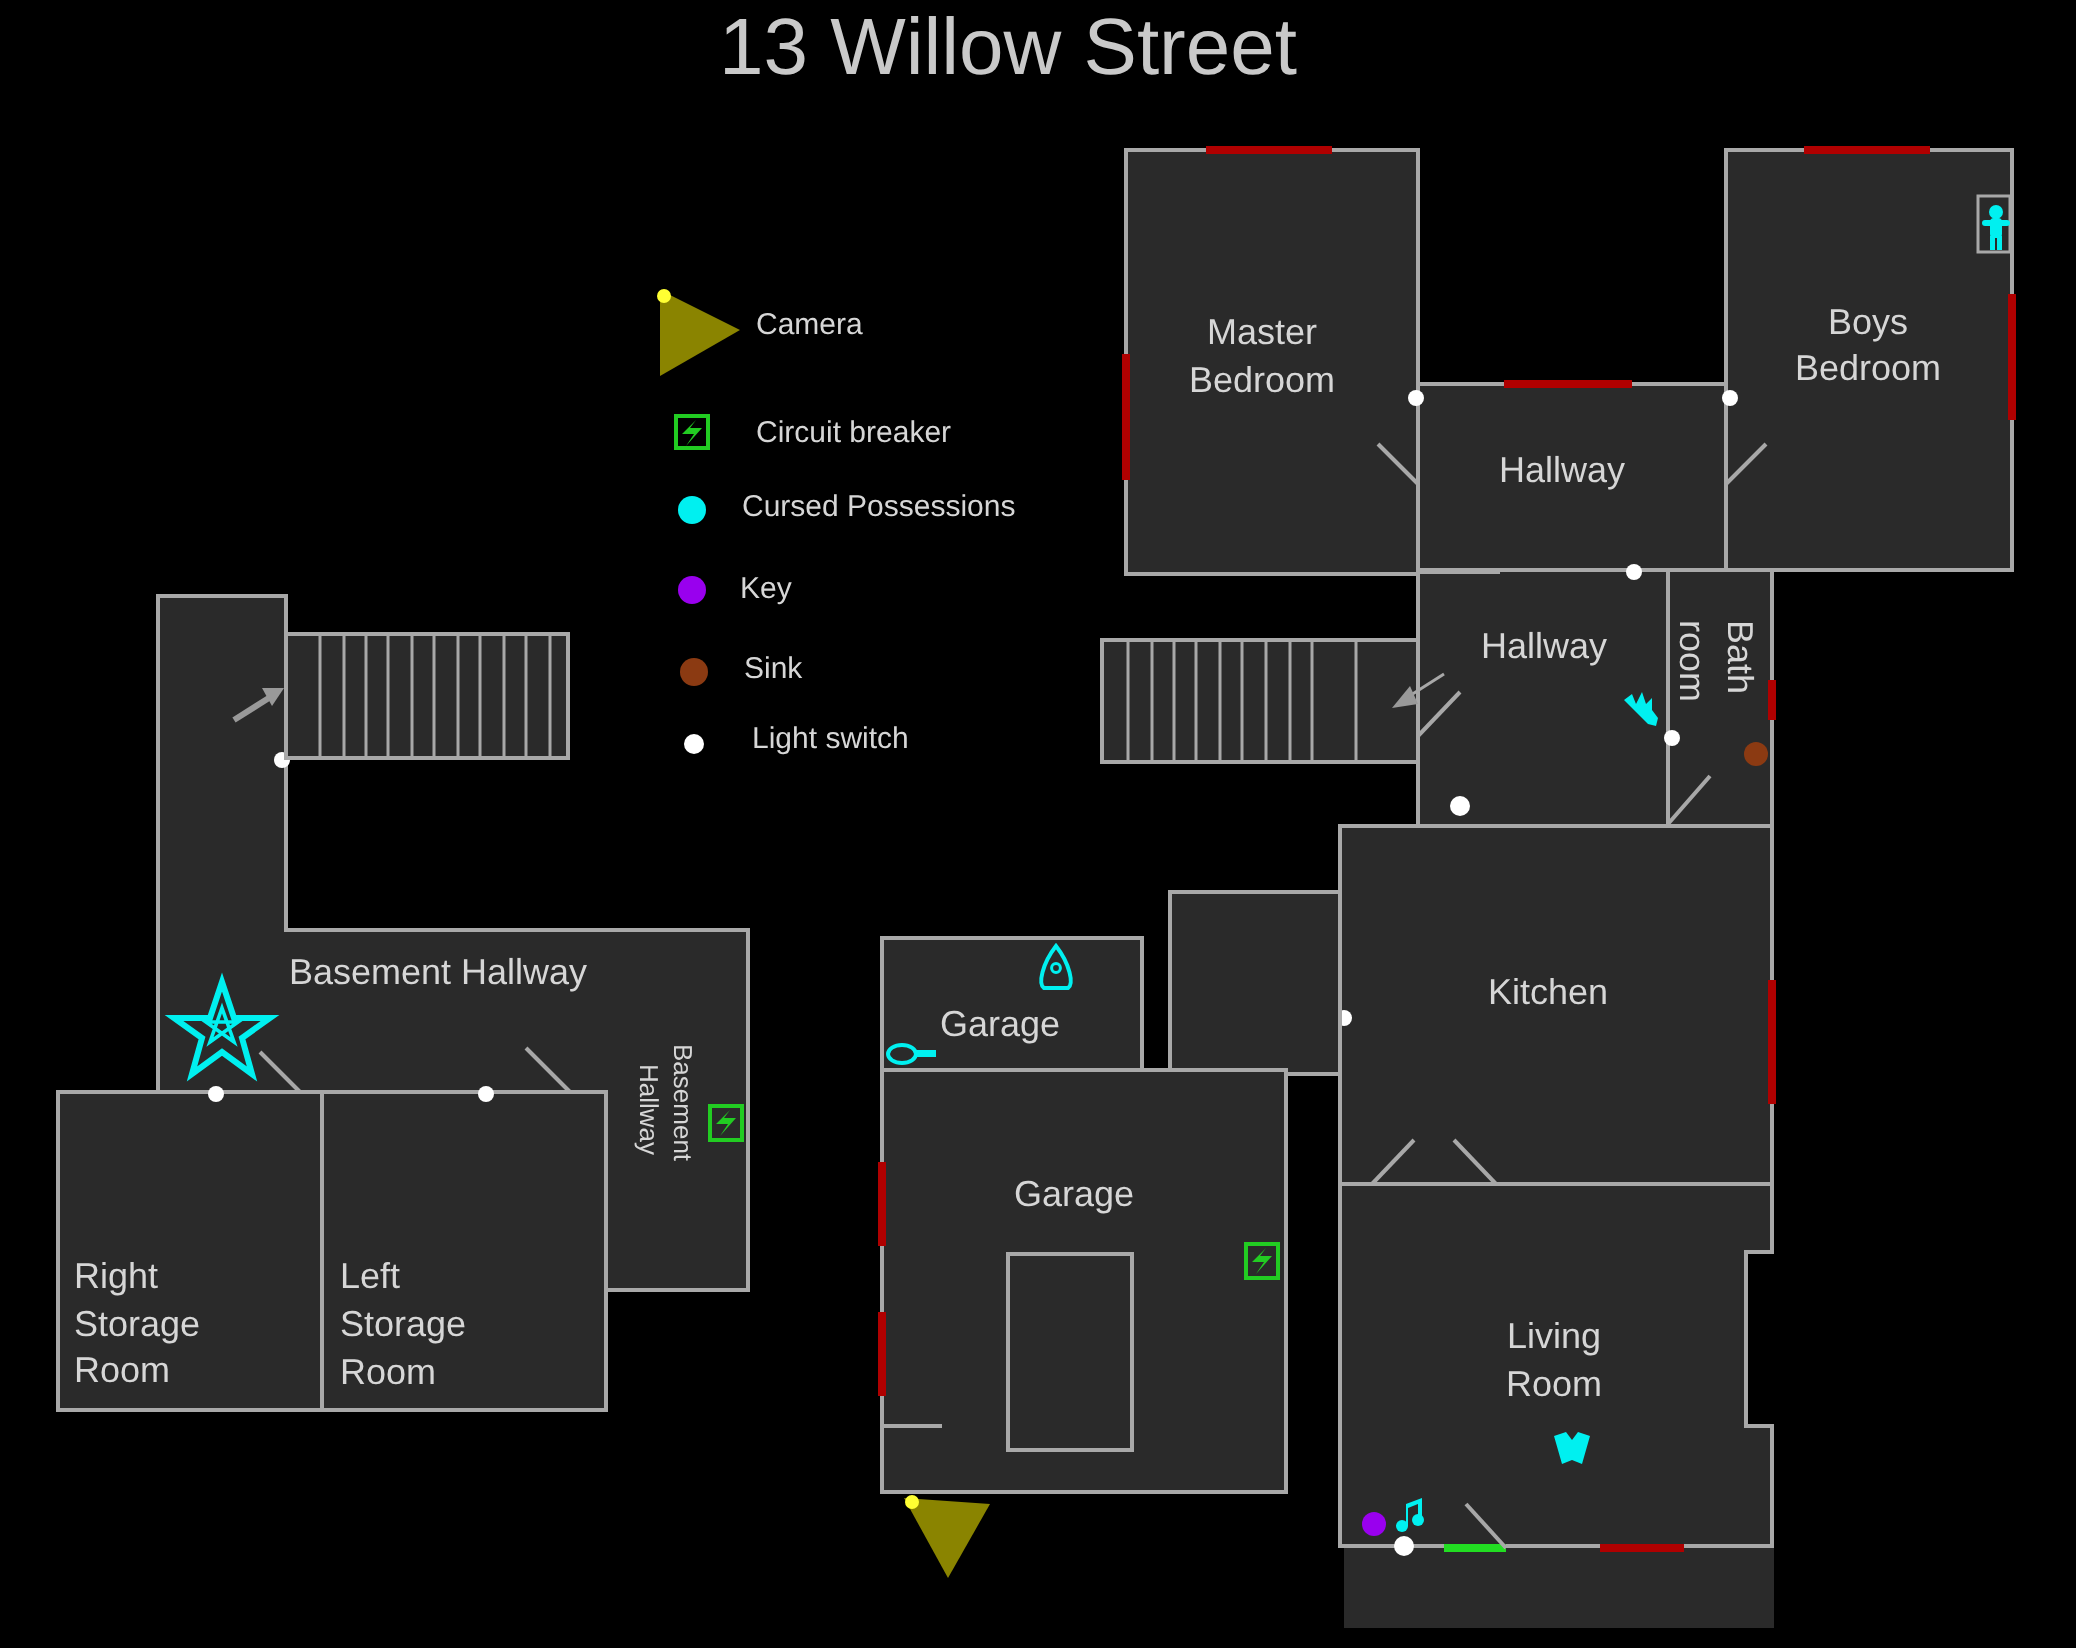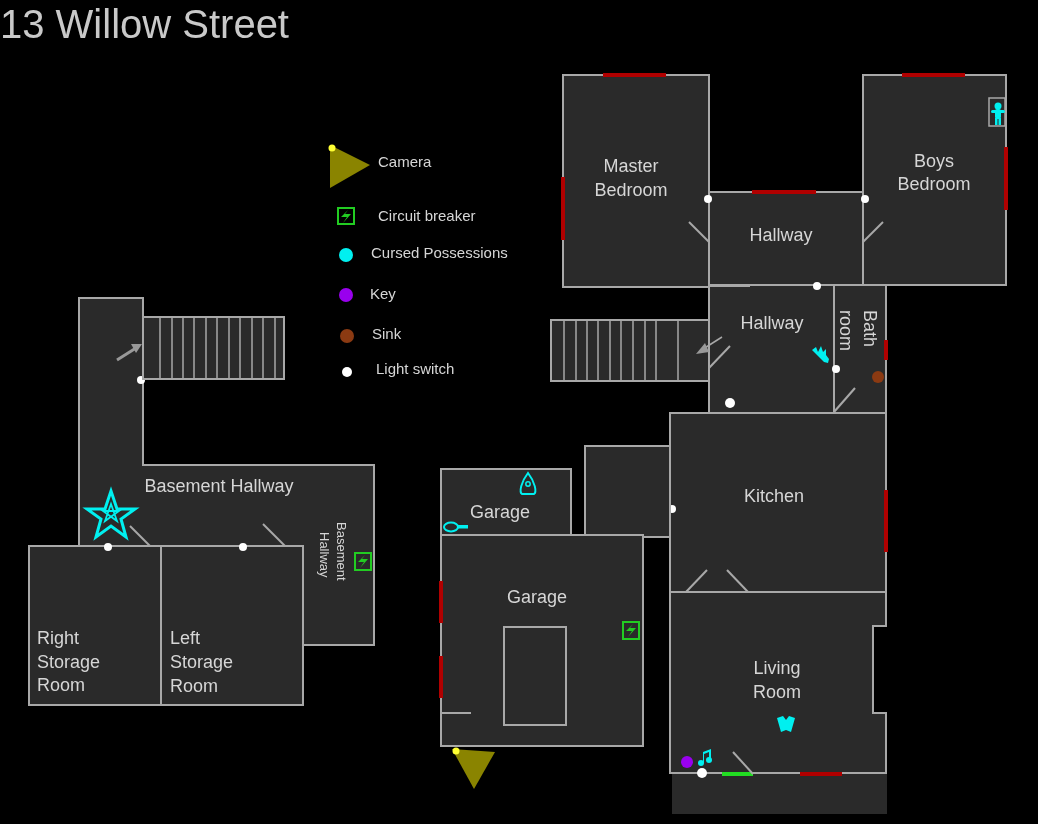--- a/index.html
+++ b/index.html
@@ -1,17 +1,17 @@
 <!DOCTYPE html>
 <html><head>
 <meta charset="utf-8">
 <style>
   html, body { margin:0; padding:0; background:#000; }
   body { width:1038px; height:824px; position:relative; overflow:hidden; font-family:"Liberation Sans", sans-serif; }
-  #title { position:absolute; left:0; top:2px; width:1008px; font-size:40px; color:#c9c9c9; }
+  #title { position:absolute; left:0; top:2px; width:1008px; text-align:center; font-size:40px; color:#c9c9c9; }
   svg { position:absolute; left:0; top:0; }
   .room { fill:#2a2a2a; stroke:#a8a8a8; stroke-width:2; }
   .wall { stroke:#a8a8a8; stroke-width:2; fill:none; }
   .window { stroke:#b00000; stroke-width:4; }
   .window-open { stroke:#22dd22; stroke-width:4; }
   .label { fill:#d6d6d6; font-family:"Liberation Sans", sans-serif; font-size:18px; }
   .legend-text { fill:#d6d6d6; font-family:"Liberation Sans", sans-serif; font-size:15px; }
   .stairs line { stroke:#a8a8a8; stroke-width:1.5; }
 </style>
 </head>

